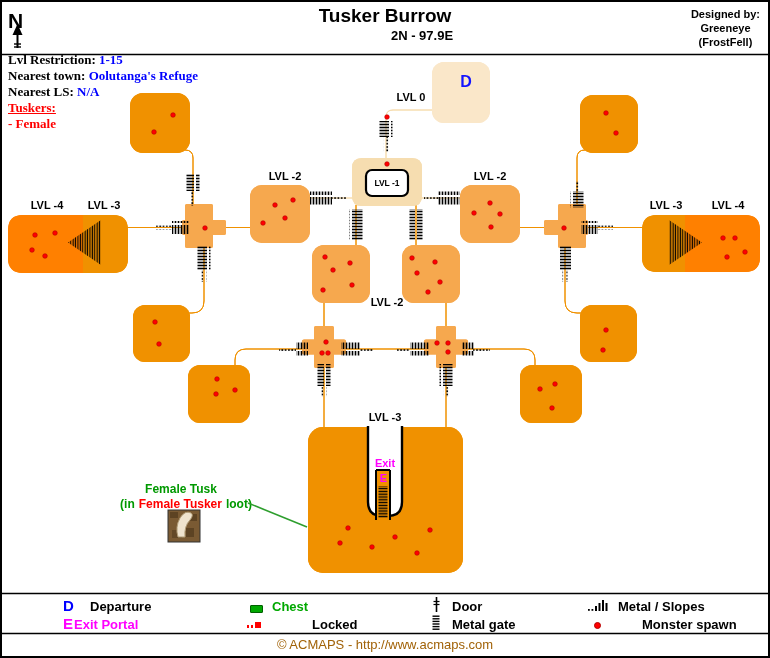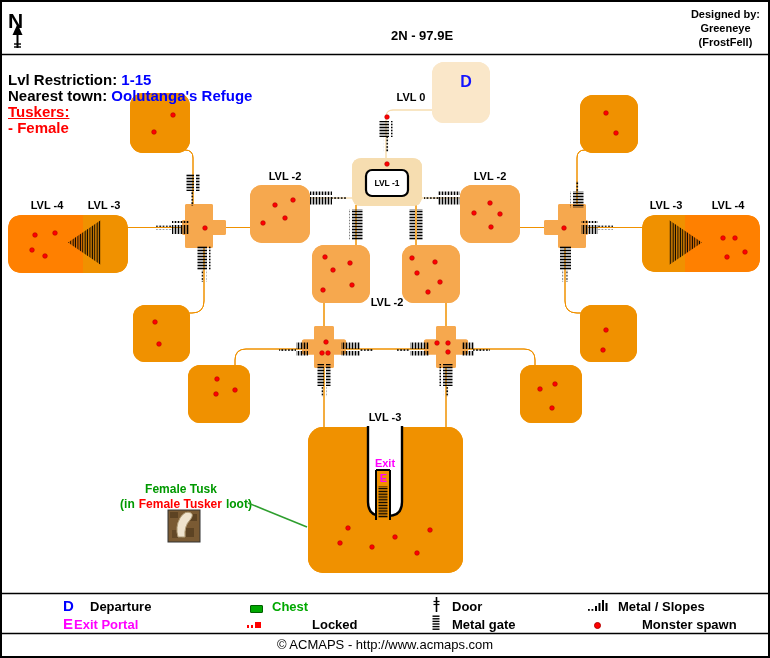--- a/index.html
+++ b/index.html
@@ -15,34 +15,34 @@
   .ann2{font:bold 12px "Liberation Sans",sans-serif;text-anchor:middle;}
   .ntxt{font:bold 21px "Liberation Sans",sans-serif;fill:#000;}
   .spawn{fill:#ff0000;stroke:#b40000;stroke-width:.6;}
 
   .hdr-title{position:absolute;top:5px;left:0;width:100%;text-align:center;
              font-size:19px;font-weight:bold;color:#000;}
   .hdr-sub{position:absolute;top:28px;left:12px;width:100%;text-align:center;
            font-size:13px;font-weight:bold;color:#000;padding-left:25px;}
   .designed{position:absolute;top:7px;right:10px;text-align:center;
             font-size:11px;font-weight:bold;line-height:14px;color:#000;}
-  .info{position:absolute;top:72px;left:8px;font-size:15px;font-weight:bold;
-        line-height:16px;color:#000;}
+  .info{position:absolute;top:52px;left:8px;font-size:13px;font-weight:bold;
+        line-height:16px;color:#000;font-family:Liberation Serif, serif;}
   .blue{color:#0000ff;}
   .red{color:#ff0000;}
   .uline{text-decoration:underline;}
 
   .leg{position:absolute;font-weight:bold;font-size:13px;color:#000;white-space:nowrap;}
   .leg-sym{position:absolute;font-weight:bold;font-size:15px;}
   .chest-box{position:absolute;left:250px;top:605px;width:11px;height:6px;
              background:#00a800;border:1px solid #005f00;border-radius:1px;}
   .mdot{position:absolute;left:594px;top:622px;width:5px;height:5px;border-radius:50%;
         background:#ff0000;border:1px solid #b40000;}
   .footer{position:absolute;top:637px;left:0;width:100%;text-align:center;
-          font-size:13px;color:#000000;}
+          font-size:13px;color:#a16207;}
 </style>
 </head>
 <body>
 
 <div class="page">
 
   <svg class="map" width="770" height="658" viewBox="0 0 770 658">
     <defs>
       <pattern id="barsH" width="3" height="14" patternUnits="userSpaceOnUse">
         <rect x="0.7" y="1" width="1.6" height="12" fill="#000"></rect>
@@ -276,35 +276,40 @@
         <line x1="14" y1="47" x2="21" y2="47" stroke="#000" stroke-width="1.4"></line>
       </g>
 
       <line x1="0" y1="54.5" x2="770" y2="54.5" stroke="#000" stroke-width="1.6"></line>
       <line x1="0" y1="593.5" x2="770" y2="593.5" stroke="#000" stroke-width="1.6"></line>
       <line x1="0" y1="633.5" x2="770" y2="633.5" stroke="#000" stroke-width="1.6"></line>
       <rect x="1" y="1" width="768" height="656" fill="none" stroke="#000" stroke-width="2"></rect>
     </g>
   </svg>
 
+  <div class="hdr-title">Tusker Burrow</div>
   <div class="hdr-sub">2N - 97.9E</div>
   <div class="designed">
     <div>Designed by:</div>
     <div>Greeneye</div>
     <div>(FrostFell)</div>
   </div>
 
   <div class="info">
     <div>
       <span>Lvl Restriction:</span>
       <span class="blue">1-15</span>
     </div>
     <div>
       <span>Nearest town:</span>
       <span class="blue">Oolutanga's Refuge</span>
+    </div>
+    <div>
+      <span>Nearest LS:</span>
+      <span class="blue">N/A</span>
     </div>
     <div class="red uline">Tuskers:</div>
     <div class="red">- Female</div>
   </div>
 
   <div>
     <span class="leg-sym blue" style="left:63px;top:597px;">D</span>
     <span class="leg blue" style="left:90px;top:599px;">Departure</span>
     <span class="leg-sym" style="left:63px;top:615px;color:#ff00ff;">E</span>
     <span class="leg" style="left:74px;top:617px;color:#ff00ff;">Exit Portal</span>

